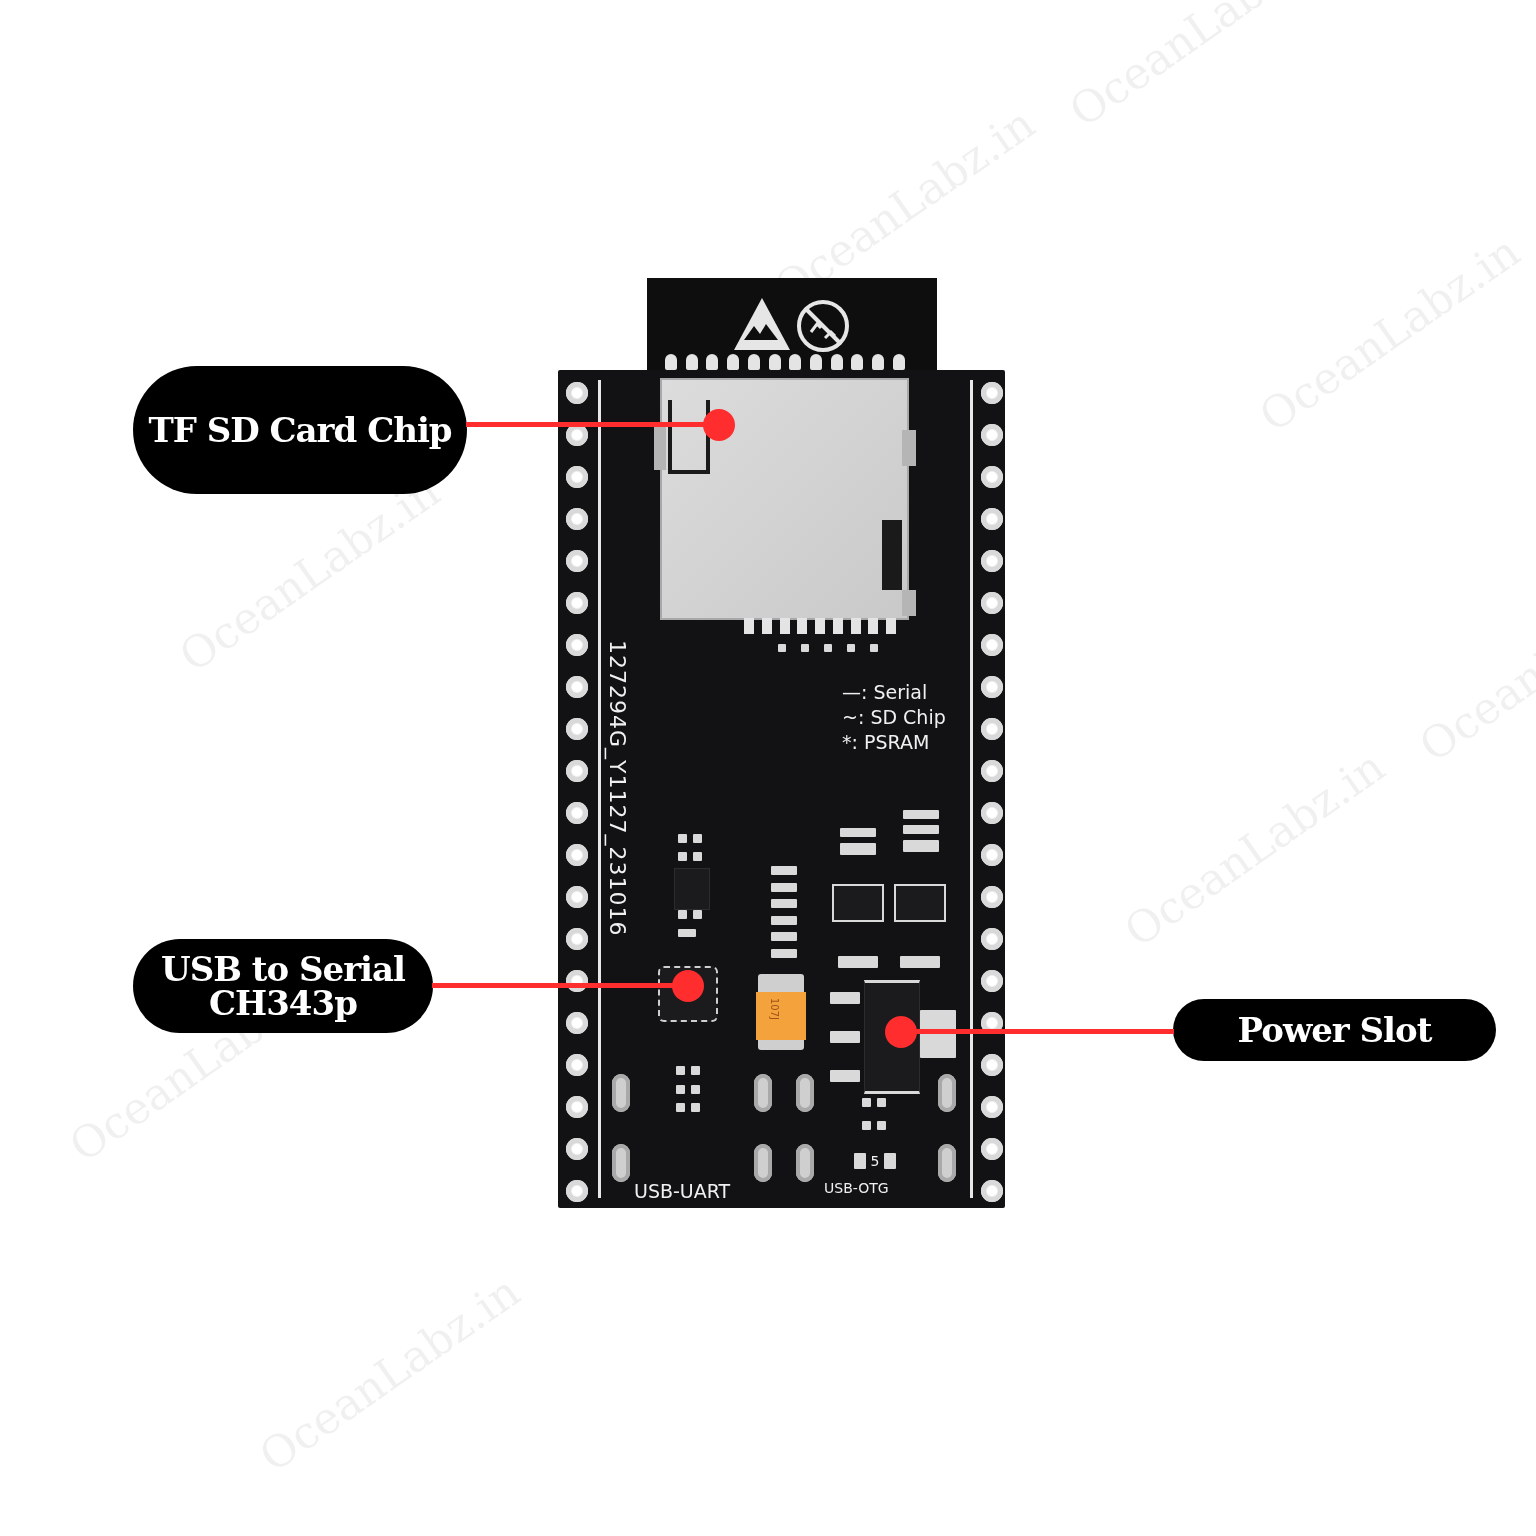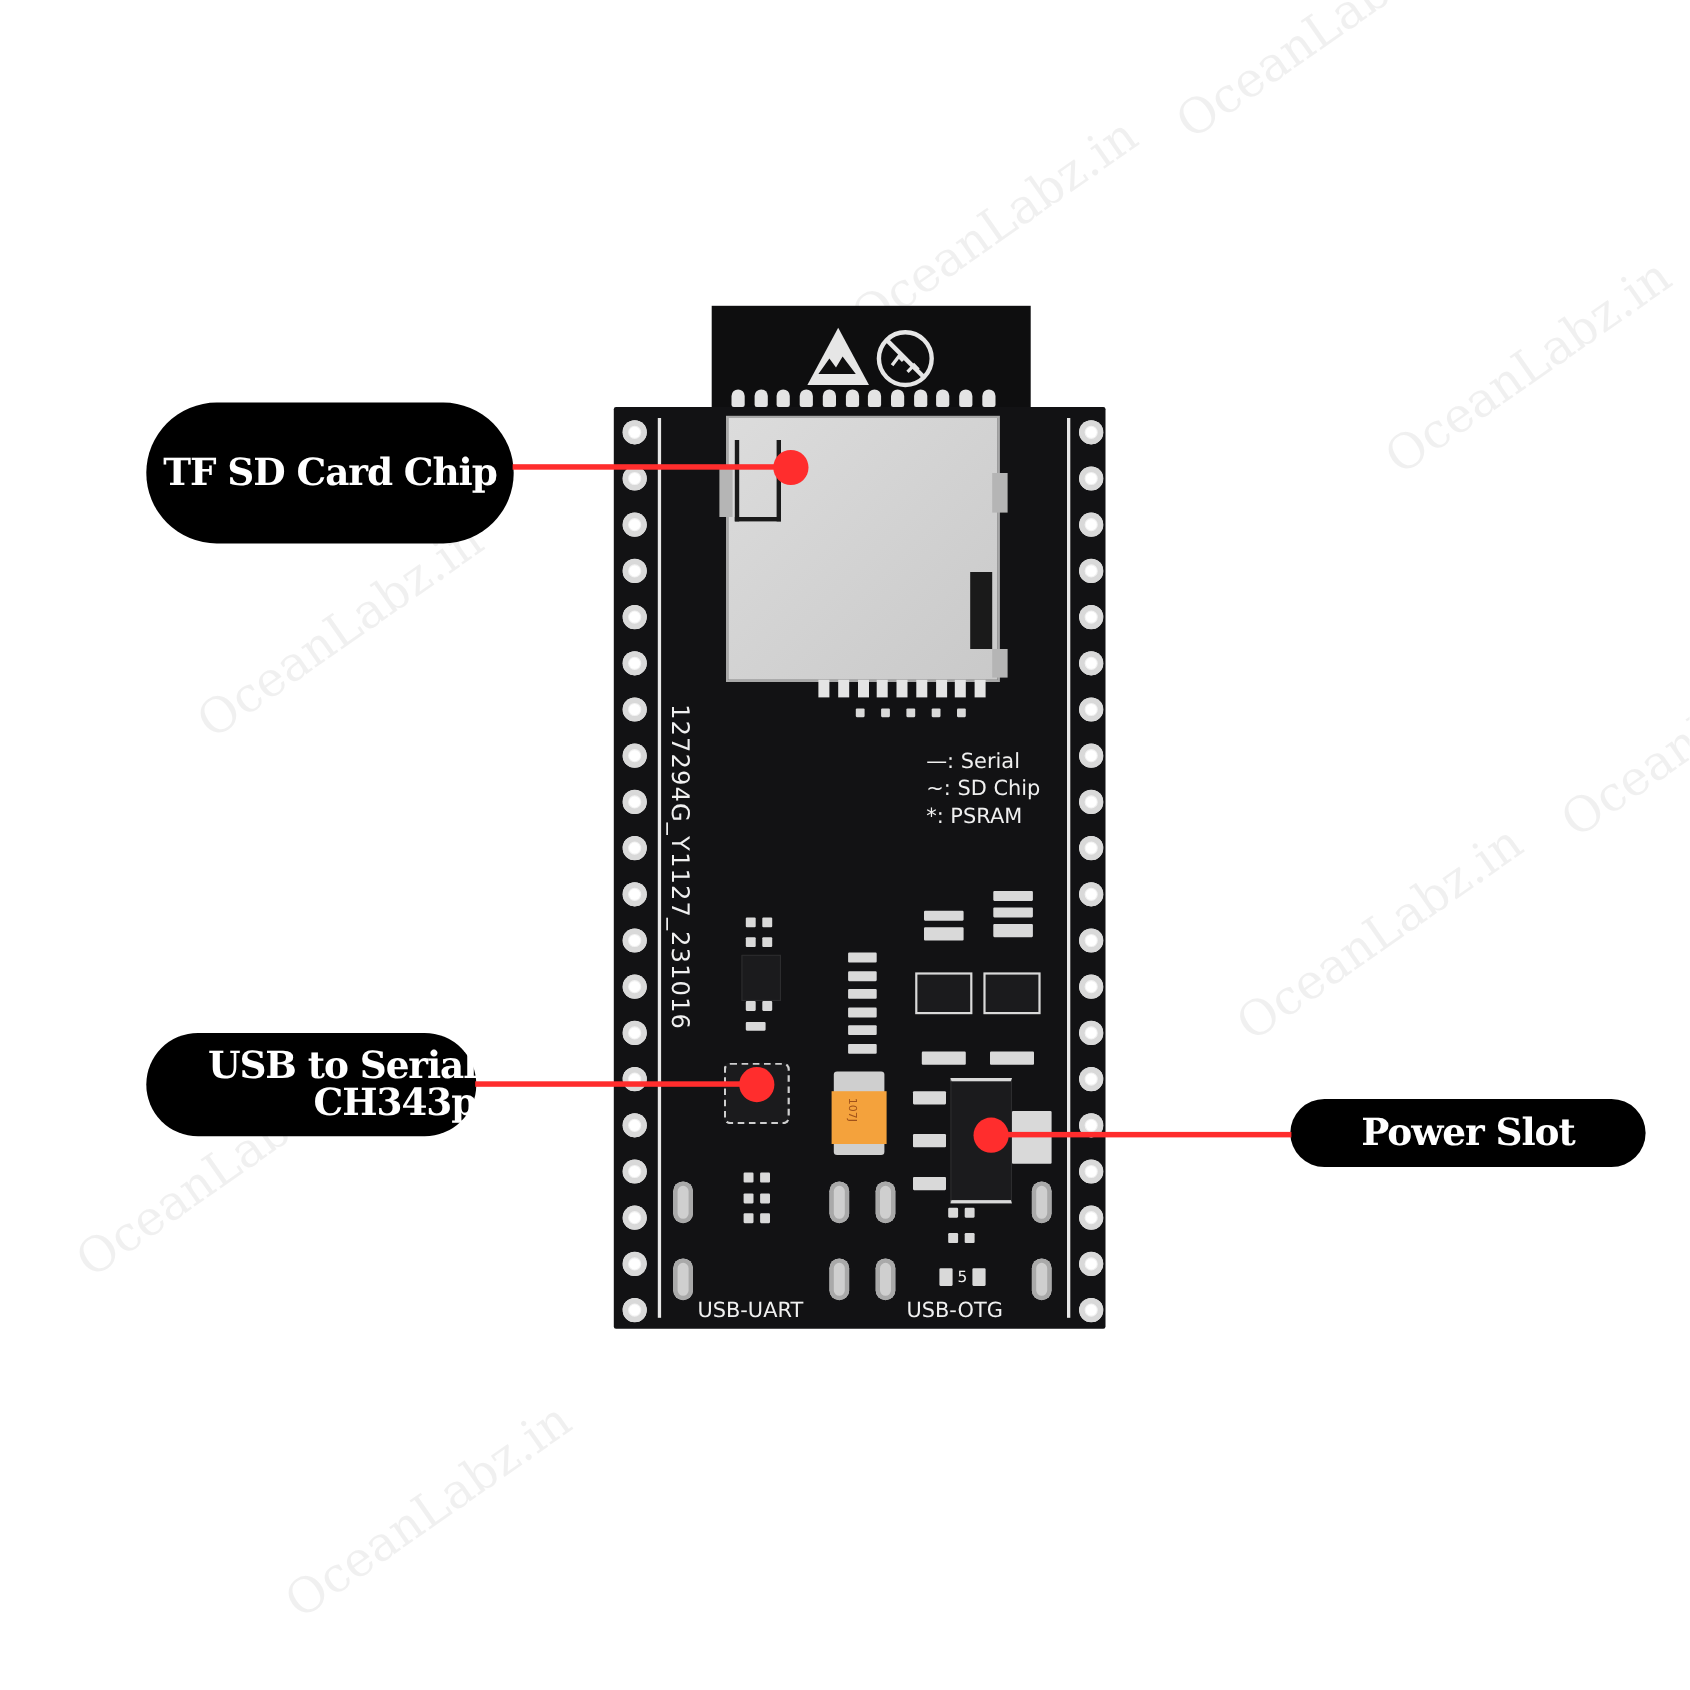--- a/index.html
+++ b/index.html
@@ -230,30 +230,30 @@
       <span class="smd" style="width:9px;height:9px"></span>
   </div>
 
   <div class="abs" style="left:296px;top:782px;width:44px;height:18px;display:flex;gap:2px;align-items:center;">
     <span class="smd" style="width:12px;height:16px"></span>
     <span class="silk" style="font-size:14px;width:14px;text-align:center;">5</span>
     <span class="smd" style="width:12px;height:16px"></span>
   </div>
 
   <div class="abs silk" style="left:76px;top:810px;font-size:19px;">USB-UART</div>
-  <div class="abs silk" style="left:266px;top:810px;font-size:19px;">USB-OTG</div>
+  <div class="abs silk" style="left:266px;top:810px;font-size:14px;">USB-OTG</div>
 </div>
 
 <div class="callout" style="left:133px;top:366px;width:334px;height:128px;border-radius:64px;font-size:34px;">
   <span>TF SD Card Chip</span>
 </div>
 <div class="line" style="left:466px;top:422px;width:254px;"></div>
 <div class="dot" style="left:703px;top:409px;"></div>
 
-<div class="callout" style="left:133px;top:939px;width:300px;height:94px;border-radius:47px;font-size:34px;flex-direction:column;align-items:flex-end;">
+<div class="callout" style="left:133px;top:939px;width:300px;height:94px;border-radius:47px;font-size:34px;flex-direction:column;">
   <span>USB to Serial</span>
   <span>CH343p</span>
 </div>
 <div class="line" style="left:432px;top:983px;width:256px;"></div>
 <div class="dot" style="left:672px;top:970px;"></div>
 
 <div class="callout" style="left:1173px;top:999px;width:323px;height:62px;border-radius:31px;font-size:34px;">
   <span>Power Slot</span>
 </div>
 <div class="line" style="left:900px;top:1029px;width:274px;"></div>

